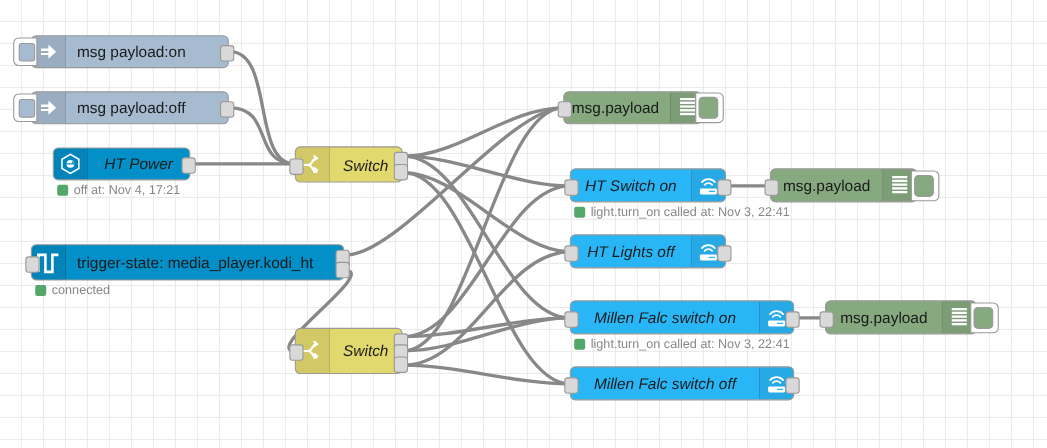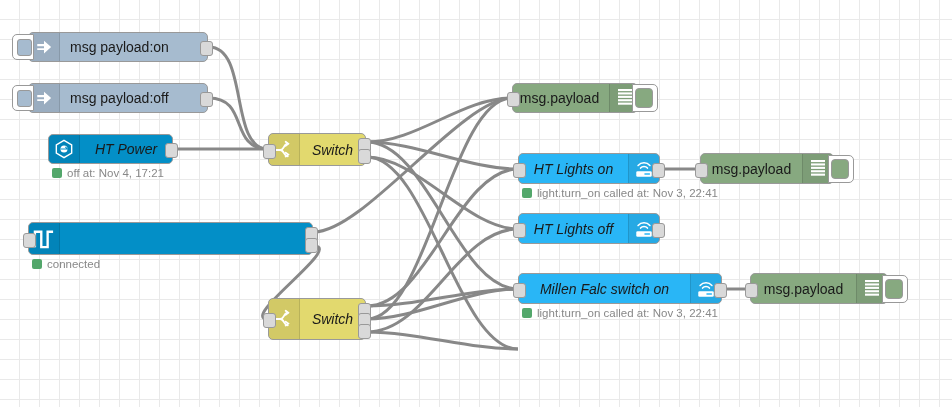--- a/index.html
+++ b/index.html
@@ -228,20 +228,21 @@
     <div class="status" style="left: 52px; top: 167px;">
       <span class="status-dot" style="background: rgb(83, 167, 107);"></span>
       <span>off at: Nov 4, 17:21</span>
     </div>
     <div class="node n-ha" style="left: 28px; top: 222px; width: 285px; height: 33px;">
       <div class="icon-tray">
         <svg class="icon-svg" width="22" height="20" viewBox="0 0 24 22" fill="none" stroke="#ffffff" stroke-width="2.6">
           <path d="M2 20V3h7v17h7V3h6"></path>
         </svg>
       </div>
+      <div class="node-label label-left">trigger-state: media_player.kodi_ht</div>
       <div class="port port-in" style="top: 9.5px;"></div>
       <div class="port port-out" style="top: 4px;"></div>
       <div class="port port-out" style="top: 15px;"></div>
     </div>
     <div class="status" style="left: 32px; top: 258px;">
       <span class="status-dot" style="background: rgb(83, 167, 107);"></span>
       <span>connected</span>
     </div>
     <div class="node n-switch" style="left: 268px; top: 133px; width: 98px; height: 33px;">
       <div class="icon-tray">
@@ -284,21 +285,21 @@
           <rect x="0" y="10.2" width="14" height="2.1"></rect>
           <rect x="0" y="13.6" width="14" height="2.1"></rect>
         </svg>
       </div>
       <div class="debug-btn">
         <i></i>
       </div>
       <div class="port port-in" style="top: 8px;"></div>
     </div>
     <div class="node n-call" style="left: 518px; top: 153px; width: 142px; height: 31px;">
-      <div class="node-label label-italic">HT Lights on</div>
+      <div class="node-label label-italic">HT Switch on</div>
       <div class="icon-tray-right">
         <svg class="icon-svg" width="22" height="20" viewBox="0 0 24 22" fill="none" stroke="#ffffff" stroke-width="1.7" stroke-linecap="round">
           <path d="M5.5 7.2a8.5 8.5 0 0 1 13 0"></path>
           <path d="M8.2 10a5 5 0 0 1 7.6 0"></path>
           <rect x="3.5" y="13.5" width="17" height="6" rx="1.4" fill="#ffffff" stroke="none"></rect>
           <circle cx="6.6" cy="16.5" r="0.95" fill="#29b6f6"></circle>
           <circle cx="9.4" cy="16.5" r="0.95" fill="#29b6f6"></circle>
           <path d="M13 16.5h5" stroke="#29b6f6" stroke-width="1.4"></path>
         </svg>
       </div>
@@ -368,13 +369,28 @@
           <rect x="0" y="6.8" width="14" height="2.1"></rect>
           <rect x="0" y="10.2" width="14" height="2.1"></rect>
           <rect x="0" y="13.6" width="14" height="2.1"></rect>
         </svg>
       </div>
       <div class="debug-btn">
         <i></i>
       </div>
       <div class="port port-in" style="top: 8.5px;"></div>
     </div>
+    <div class="node n-call" style="left: 518px; top: 333px; width: 204px; height: 31px;">
+      <div class="node-label label-italic">Millen Falc switch off</div>
+      <div class="icon-tray-right">
+        <svg class="icon-svg" width="22" height="20" viewBox="0 0 24 22" fill="none" stroke="#ffffff" stroke-width="1.7" stroke-linecap="round">
+          <path d="M5.5 7.2a8.5 8.5 0 0 1 13 0"></path>
+          <path d="M8.2 10a5 5 0 0 1 7.6 0"></path>
+          <rect x="3.5" y="13.5" width="17" height="6" rx="1.4" fill="#ffffff" stroke="none"></rect>
+          <circle cx="6.6" cy="16.5" r="0.95" fill="#29b6f6"></circle>
+          <circle cx="9.4" cy="16.5" r="0.95" fill="#29b6f6"></circle>
+          <path d="M13 16.5h5" stroke="#29b6f6" stroke-width="1.4"></path>
+        </svg>
+      </div>
+      <div class="port port-in" style="top: 8.5px;"></div>
+      <div class="port port-out" style="top: 8.5px;"></div>
+    </div>
   </div>
 
 </body></html>

